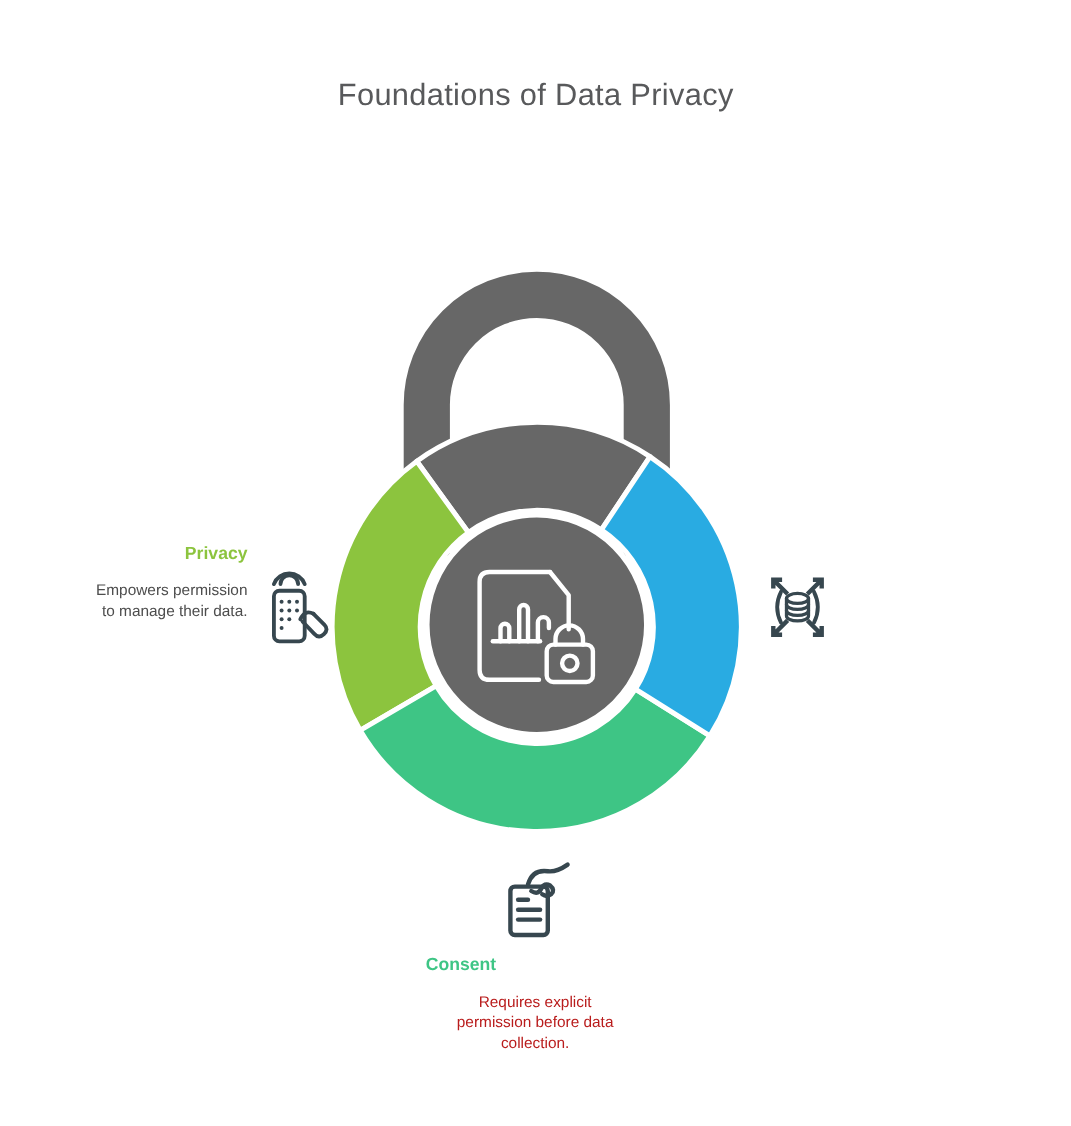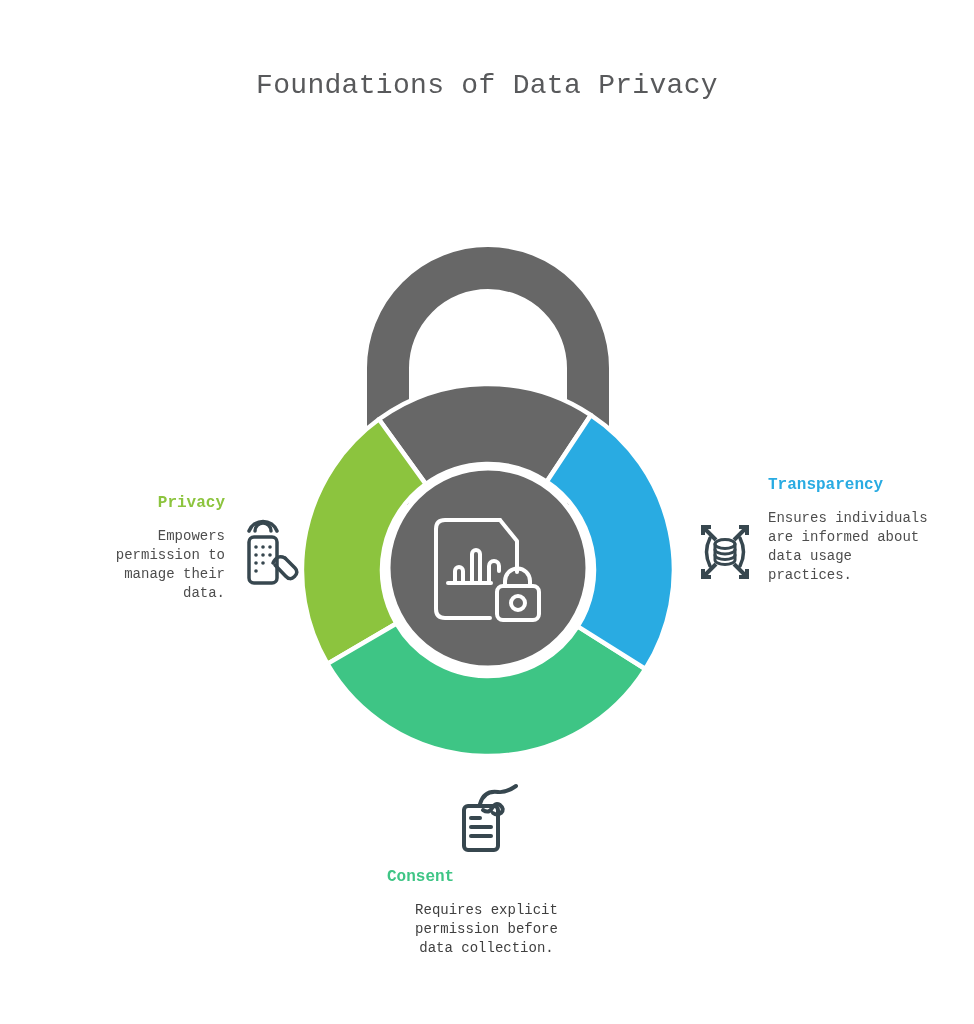--- a/index.html
+++ b/index.html
@@ -1,20 +1,20 @@
 <!DOCTYPE html>
 <html><head>
 <meta charset="utf-8">
 <style>
   html,body{margin:0;padding:0;background:#ffffff;}
   .canvas{
     position:relative;
     width:974px;height:1024px;
     background:#ffffff;
-    font-family:Liberation Mono, monospace;
+    font-family:Liberation Sans, sans-serif;
     overflow:hidden;
   }
   .page-title{
     position:absolute;left:0;right:0;top:70px;
     text-align:center;
     font-size:28px;font-weight:400;letter-spacing:.3px;
     margin:0;
   }
   .lock-svg{position:absolute;left:0;top:0;}
   .side-icon{position:absolute;}
@@ -79,24 +79,20 @@
         <circle cx="28" cy="40" r="1.8"></circle>
       <circle cx="14" cy="48" r="1.8"></circle>
         <circle cx="21" cy="48" r="1.8"></circle>
         <circle cx="28" cy="48" r="1.8"></circle>
       <circle cx="14" cy="56" r="1.8"></circle>
         <circle cx="21" cy="56" r="1.8"></circle>
       <circle cx="14" cy="64" r="1.8"></circle>
     </g>
   </svg>
 
-  <div class="section transparency-block">
-    <div class="section-label" style="color: rgb(41, 171, 226);">Transparency</div>
-    <div class="section-desc" style="color: rgb(77, 77, 77);">Ensures individuals are informed about data usage practices.</div>
-  </div>
 
   <svg class="side-icon" style="left:691px;top:513px;" width="68" height="78" viewBox="0 0 68 78">
     <g fill="none" stroke-width="4" stroke-linecap="butt" stroke-linejoin="miter" stroke="#37474F">
       <path d="M25 27 L12 14 M12 22 L12 14 L20 14"></path>
       <path d="M43 27 L56 14 M56 22 L56 14 L48 14"></path>
       <path d="M25 51 L12 64 M12 56 L12 64 L20 64"></path>
       <path d="M43 51 L56 64 M56 56 L56 64 L48 64"></path>
     </g>
     <g fill="none" stroke-width="3.5" stroke-linecap="round" stroke="#37474F">
       <path d="M19 25 Q12 39 19 53"></path>
@@ -115,15 +111,15 @@
       <rect x="12" y="24" width="34" height="44" rx="4"></rect>
       <path d="M19 36 L28 36"></path>
       <path d="M19 45 L39 45"></path>
       <path d="M19 54 L39 54"></path>
       <path d="M28 22 Q32 8 46 10 Q54 11 64 4"></path>
       <path d="M31 28 Q37 32 40 26 Q43 20 48 23 Q53 27 49 31 Q45 34 41 31"></path>
     </g>
   </svg>
 
   <div class="consent-label" style="color: rgb(62, 197, 133);">Consent</div>
-  <div class="consent-desc" style="color: #404040;">Requires explicit permission before data collection.</div>
+  <div class="consent-desc" style="color: #b91c1c;">Requires explicit permission before data collection.</div>
 
 </div>
 
 </body></html>

